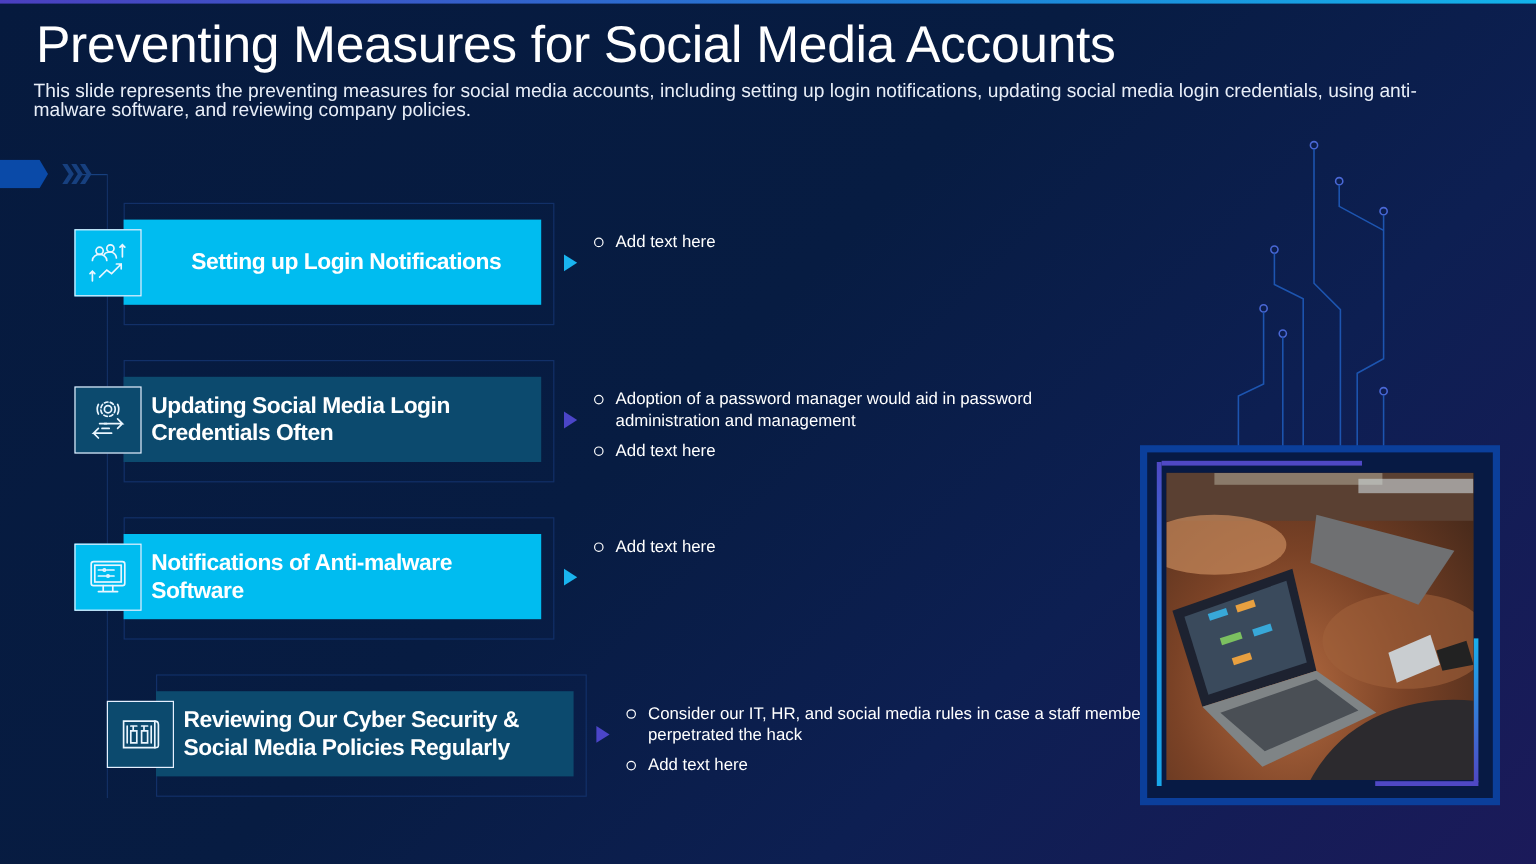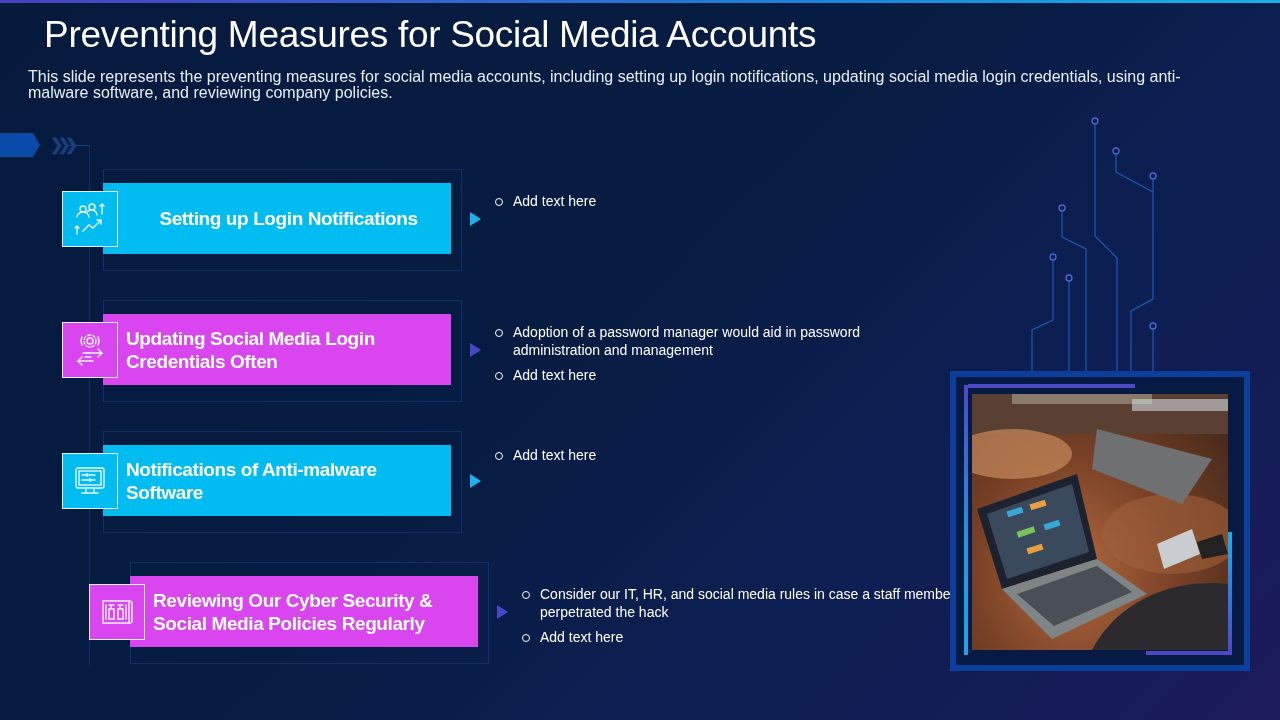--- a/index.html
+++ b/index.html
@@ -8,22 +8,22 @@
     position: relative;
     font-family: "Liberation Sans", sans-serif;
     color: #ffffff;
     background: linear-gradient(135deg, #061a3e 0%, #071c42 45%, #0d1f52 70%, #1b1a5a 100%);
   }
   .top-bar {
     position: absolute; left: 0; top: 0; width: 1280px; height: 3px;
     background: linear-gradient(90deg, #4b3fbf 0%, #1f7fd6 60%, #13b3ea 100%);
   }
   .title {
-    position: absolute; left: 44px; top: 14px;
-    font-size: 37px; font-weight: normal; letter-spacing: -0.3px;
+    position: absolute; left: 30px; top: 14px;
+    font-size: 43px; font-weight: normal; letter-spacing: -0.3px;
     color: #ffffff; white-space: nowrap;
   }
   .subtitle {
     position: absolute; left: 28px; top: 69px; width: 1160px;
     font-size: 16px; line-height: 16px; color: #e8eef8;
   }
   
   .tag-arrow {
     position: absolute; left: 0; top: 133px; width: 40px; height: 24px;
     background: #0a4aa8;
@@ -63,21 +63,21 @@
   }
   .row .bullets li {
     position: relative; padding-left: 20px; font-size: 14px; line-height: 18px; color: #ffffff;
     margin-bottom: 7px;
   }
   .row .bullets li::before {
     content: ""; position: absolute; left: 2px; top: 6px; width: 6px; height: 6px;
     border: 1.2px solid #ffffff; border-radius: 50%;
   }
   .cyan { background: #00bcf0; }
-  .violet { background: #d946ef; }
+  .violet { background: #0c4a6e; }
 
   
   .circuit { position: absolute; left: 1020px; top: 110px; width: 160px; height: 265px; }
 
   
   .photo-outer {
     position: absolute; left: 950px; top: 371px; width: 300px; height: 300px;
     background: #0b3f9b; padding: 6px;
   }
   .photo-inner {

